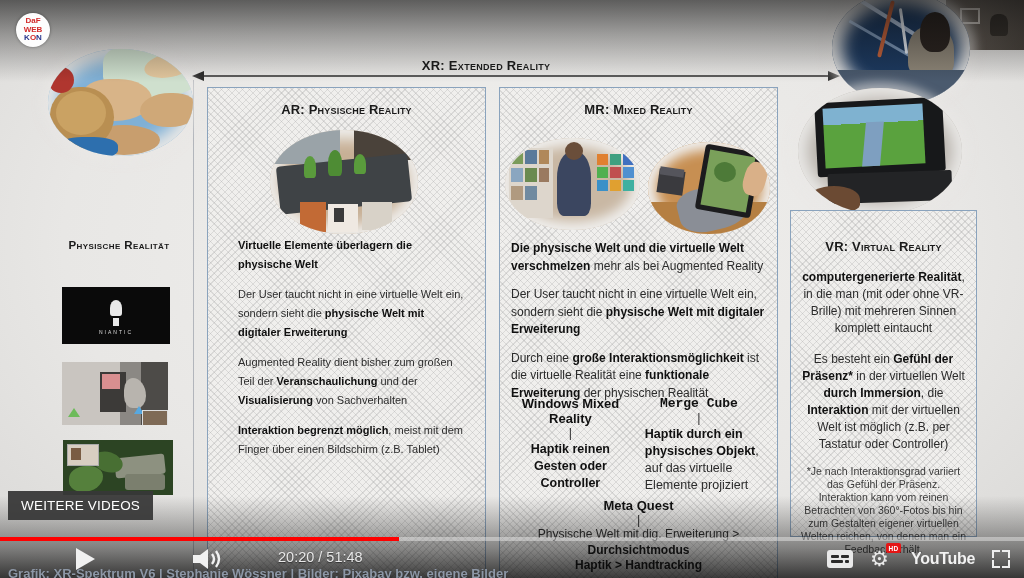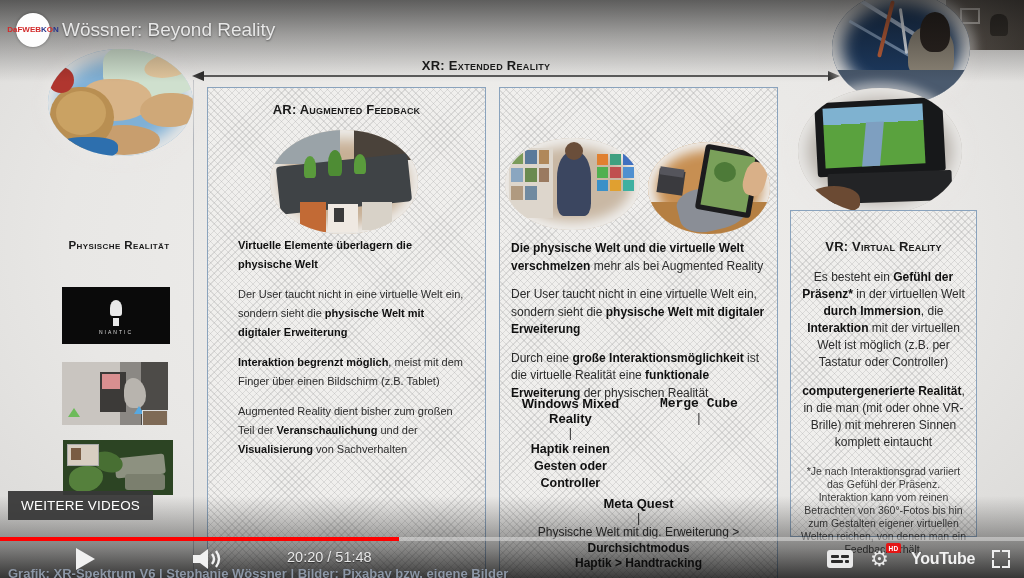--- a/index.html
+++ b/index.html
@@ -33,38 +33,38 @@
   
   .thumb{position:absolute;overflow:hidden;}
   .thumb *{position:absolute;}
 
   
   .grad-top{position:absolute;left:0;top:0;width:100%;height:82px;z-index:5;pointer-events:none;
             background:linear-gradient(180deg, rgba(8,8,8,.62) 0, rgba(8,8,8,.34) 34px, rgba(8,8,8,0) 82px);}
   .grad-bottom{position:absolute;left:0;bottom:0;width:100%;height:82px;z-index:5;pointer-events:none;
             background:linear-gradient(0deg, rgba(8,8,8,.78) 0, rgba(14,14,14,.45) 30px, rgba(14,14,14,0) 82px);}
   .logo{position:absolute;left:16px;top:13px;width:34px;height:34px;border-radius:50%;background:#fdfdfd;
-        z-index:6;display:flex;flex-direction:row;align-items:center;justify-content:center;
+        z-index:6;display:flex;flex-direction:column;align-items:center;justify-content:center;
         font-size:8px;line-height:8.5px;font-weight:700;box-shadow:0 0 3px rgba(0,0,0,.4);}
   .logo .l1,.logo .l2{color:#d22a2a;}
   .video-title{position:absolute;left:62px;top:19px;z-index:6;font-size:19px;color:#e7e7e7;
                text-shadow:0 1px 2px rgba(0,0,0,.5);}
   .toast{position:absolute;right:6px;top:12px;width:120px;z-index:7;text-align:center;color:#f2f2f2;}
   .copy-icon{position:relative;margin:2px auto 4px auto;width:20px;height:22px;}
   .copy-icon .r1{position:absolute;left:0;top:4px;width:11px;height:15px;border:2px solid #f2f2f2;border-radius:3px;}
   .copy-icon .r2{position:absolute;left:6px;top:0;width:11px;height:15px;border:2px solid #f2f2f2;border-radius:3px;background:rgba(60,60,60,.2);}
   .toast-text{font-size:14px;text-shadow:0 1px 2px rgba(0,0,0,.6);}
 
   .progress-track{position:absolute;left:0;top:537px;width:100%;height:4px;background:rgba(255,255,255,.38);z-index:8;}
   .progress-played{position:absolute;left:0;top:0;height:4px;background:#ff0000;}
   .controls{position:absolute;left:0;top:545px;width:100%;height:30px;z-index:9;color:#eee;}
   .play-btn{position:absolute;left:76px;top:3px;width:0;height:0;
             border-left:19px solid #f1f1f1;border-top:11px solid transparent;border-bottom:11px solid transparent;}
   .vol{position:absolute;left:193px;top:3px;width:34px;height:22px;}
-  .time{position:absolute;left:287px;top:4px;font-size:14.5px;color:#e8e8e8;text-shadow:0 1px 1px rgba(0,0,0,.5);}
+  .time{position:absolute;left:278px;top:4px;font-size:14.5px;color:#e8e8e8;text-shadow:0 1px 1px rgba(0,0,0,.5);}
   .right-controls{position:absolute;right:14px;top:545px;height:28px;z-index:9;display:flex;align-items:center;gap:17px;}
   .cc-icon{width:26px;height:18px;background:#e9e9e9;border-radius:3px;position:relative;}
   .cc-icon i{position:absolute;left:4px;height:2.5px;background:#2a2a2a;border-radius:1px;}
   .gear-wrap{position:relative;width:24px;height:22px;}
   .gear{font-size:21px;color:#e9e9e9;line-height:22px;font-family:"DejaVu Sans",sans-serif;}
   .hd-badge{position:absolute;right:-7px;top:-5px;background:#e51515;color:#fff;font-size:6.5px;font-weight:700;
             padding:1.5px 2.5px;border-radius:2px;letter-spacing:.3px;}
   .yt-word{font-size:16px;font-weight:700;color:#f2f2f2;letter-spacing:-.3px;}
   .fs-icon{width:18px;height:18px;position:relative;}
   .fs-icon i{position:absolute;width:6px;height:6px;border:2.5px solid #eee;}
@@ -153,42 +153,43 @@
   <div class="thumb" style="left:63px;top:440px;width:110px;height:55px;background:#2c4423;">
     <div style="left:52px;top:16px;width:50px;height:20px;background:#8d9180;border-radius:3px;transform:rotate(-6deg);"></div>
     <div style="left:62px;top:34px;width:40px;height:16px;background:#77array7b6c;background:#7b7f6e;border-radius:3px;"></div>
     <div style="left:6px;top:26px;width:34px;height:26px;background:#55803c;border-radius:50% 40% 60% 40%;"></div>
     <div style="left:30px;top:12px;width:30px;height:20px;background:#486f33;border-radius:50%;transform:rotate(18deg);"></div>
     <div style="left:4px;top:4px;width:30px;height:20px;background:#d8cec1;border:1px solid #aaa;"></div>
     <div style="left:8px;top:8px;width:10px;height:12px;background:#7a5c43;"></div>
   </div>
 
   <div class="xbox" style="left:207px;top:87px;width:277px;height:491px;">
-    <div class="boxhead">AR: Augmented Feedback</div>
+    <div class="boxhead">AR: Physische Reality</div>
     <div class="oval" style="left:62px;top:42px;width:148px;height:104px;background:#c7b096;box-shadow:inset 0 0 14px 9px #efeeec;">
       <div style="position:absolute;left:0;top:0;width:70px;height:34px;background:#9aa3a8;"></div>
       <div style="position:absolute;left:84px;top:0;width:64px;height:30px;background:#4a423a;"></div>
       <div style="position:absolute;left:8px;top:30px;width:132px;height:48px;background:#3f4346;transform:rotate(-6deg);border-radius:4px;"></div>
       <div style="position:absolute;left:34px;top:26px;width:12px;height:22px;background:#5a9b3c;border-radius:50% 50% 20% 20%;"></div>
       <div style="position:absolute;left:58px;top:20px;width:14px;height:26px;background:#4e8c34;border-radius:50% 50% 20% 20%;"></div>
       <div style="position:absolute;left:84px;top:24px;width:12px;height:20px;background:#5a9b3c;border-radius:50% 50% 20% 20%;"></div>
       <div style="position:absolute;left:30px;top:72px;width:26px;height:30px;background:#c26a35;"></div>
       <div style="position:absolute;left:58px;top:74px;width:30px;height:28px;background:#efe9e2;"></div>
       <div style="position:absolute;left:64px;top:78px;width:10px;height:14px;background:#3a3a3a;"></div>
       <div style="position:absolute;left:92px;top:72px;width:30px;height:28px;background:#d8d2c8;"></div>
     </div>
     <div class="abs copytext" style="left:30px;top:148px;width:226px;">
       <div class="para"><span class="b">Virtuelle Elemente überlagern die physische Welt</span></div>
       <div class="para"><span>Der User taucht nicht in eine virtuelle Welt ein, sondern sieht die </span><span class="b">physische Welt mit digitaler Erweiterung</span></div>
+      <div class="para"><span>Augmented Reality dient bisher zum großen Teil der </span><span class="b">Veranschaulichung</span><span> und der </span><span class="b">Visualisierung</span><span> von Sachverhalten</span></div>
       <div class="para"><span class="b">Interaktion begrenzt möglich</span><span>, meist mit dem Finger über einen Bildschirm (z.B. Tablet)</span></div>
-      <div class="para"><span>Augmented Reality dient bisher zum großen Teil der </span><span class="b">Veranschaulichung</span><span> und der </span><span class="b">Visualisierung</span><span> von Sachverhalten</span></div>
     </div>
   </div>
 
   <div class="xbox" style="left:499px;top:87px;width:277px;height:491px;">
+    <div class="boxhead">MR: Mixed Reality</div>
     <div class="oval" style="left:5px;top:50px;width:135px;height:92px;background:#c9b8a4;box-shadow:inset 0 0 12px 8px #efeeec;">
       <div style="left:4px;top:10px;width:44px;height:70px;background:#ddd6cc;"></div>
       <div style="left:6px;top:12px;width:12px;height:14px;background:#7a9b5a;"></div>
         <div style="left:20px;top:12px;width:12px;height:14px;background:#5a7a9b;"></div>
         <div style="left:34px;top:12px;width:10px;height:14px;background:#b0885a;"></div>
       <div style="left:6px;top:30px;width:12px;height:14px;background:#8aa6c0;"></div>
         <div style="left:20px;top:30px;width:12px;height:14px;background:#6a8a50;"></div>
         <div style="left:34px;top:30px;width:10px;height:14px;background:#9a7a60;"></div>
       <div style="left:6px;top:48px;width:12px;height:14px;background:#b09a80;"></div>
         <div style="left:20px;top:48px;width:12px;height:14px;background:#708aa0;"></div>
@@ -222,49 +223,49 @@
     <div class="branches">
       <div class="branch-row">
         <div class="bcol-l">
           <div class="b" style="font-size:13px;">Windows Mixed Reality</div>
           <div class="pipe">|</div>
           <div style="line-height:17px;"><span class="b">Haptik reinen Gesten oder Controller</span></div>
         </div>
         <div class="bcol-r" style="text-align:center;">
           <div class="b" style="font-size:13px;font-family:Liberation Mono, monospace;">Merge Cube</div>
           <div class="pipe">|</div>
+          <div style="text-align:left;padding-left:14px;line-height:17px;"><span class="b">Haptik durch ein physisches Objekt</span><span>, auf das virtuelle Elemente projiziert</span></div>
         </div>
       </div>
       <div class="meta-block">
         <div class="b" style="font-size:13px;">Meta Quest</div>
         <div class="pipe">|</div>
         <div class="meta-lines"><span>Physische Welt mit dig. Erweiterung &gt; </span><span class="b">Durchsichtmodus</span></div>
         <div class="meta-lines"><span class="b">Haptik &gt; Handtracking</span></div>
       </div>
     </div>
   </div>
 
   <div class="xbox" style="left:790px;top:210px;width:185px;height:325px;">
     <div class="boxhead" style="top:28px;">VR: Virtual Reality</div>
     <div class="abs copytext" style="left:10px;top:58px;width:165px;text-align:center;font-size:12px;line-height:17px;">
+      <div class="para" style="margin-bottom:14px;"><span class="b">computergenerierte Realität</span><span>, in die man (mit oder ohne VR-Brille) mit mehreren Sinnen komplett eintaucht</span></div>
       <div class="para" style="margin-bottom:12px;"><span>Es besteht ein </span><span class="b">Gefühl der Präsenz*</span><span> in der virtuellen Welt </span><span class="b">durch Immersion</span><span>, die </span><span class="b">Interaktion</span><span> mit der virtuellen Welt ist möglich (z.B. per Tastatur oder Controller)</span></div>
-      <div class="para" style="margin-bottom:14px;"><span class="b">computergenerierte Realität</span><span>, in die man (mit oder ohne VR-Brille) mit mehreren Sinnen komplett eintaucht</span></div>
       <div class="para" style="font-size:10.5px;line-height:13px;color:#3a3a3a;"><span>*Je nach Interaktionsgrad variiert das Gefühl der Präsenz. Interaktion kann vom reinen Betrachten von 360°-Fotos bis hin zum Gestalten eigener virtuellen Welten reichen, von denen man ein Feedback erhält.</span></div>
     </div>
   </div>
 
   <div class="grad-top"></div>
   <div class="grad-bottom"></div>
 
   <div class="logo">
     <span class="l1">DaF</span>
     <span class="l2">WEB</span>
     <span class="l3"><span style="color: rgb(39, 52, 139);">K</span><span style="color: rgb(210, 42, 42);">O</span><span style="color: rgb(39, 52, 139);">N</span></span>
   </div>
-  <div class="video-title">Wössner: Beyond Reality</div>
 
 
   <div class="more-videos">WEITERE VIDEOS</div>
 
   <div class="progress-track">
     <div class="progress-played" style="width: 39%; background: rgb(255, 0, 0);"></div>
   </div>
 
   <div class="controls">
     <div class="play-btn"></div>

